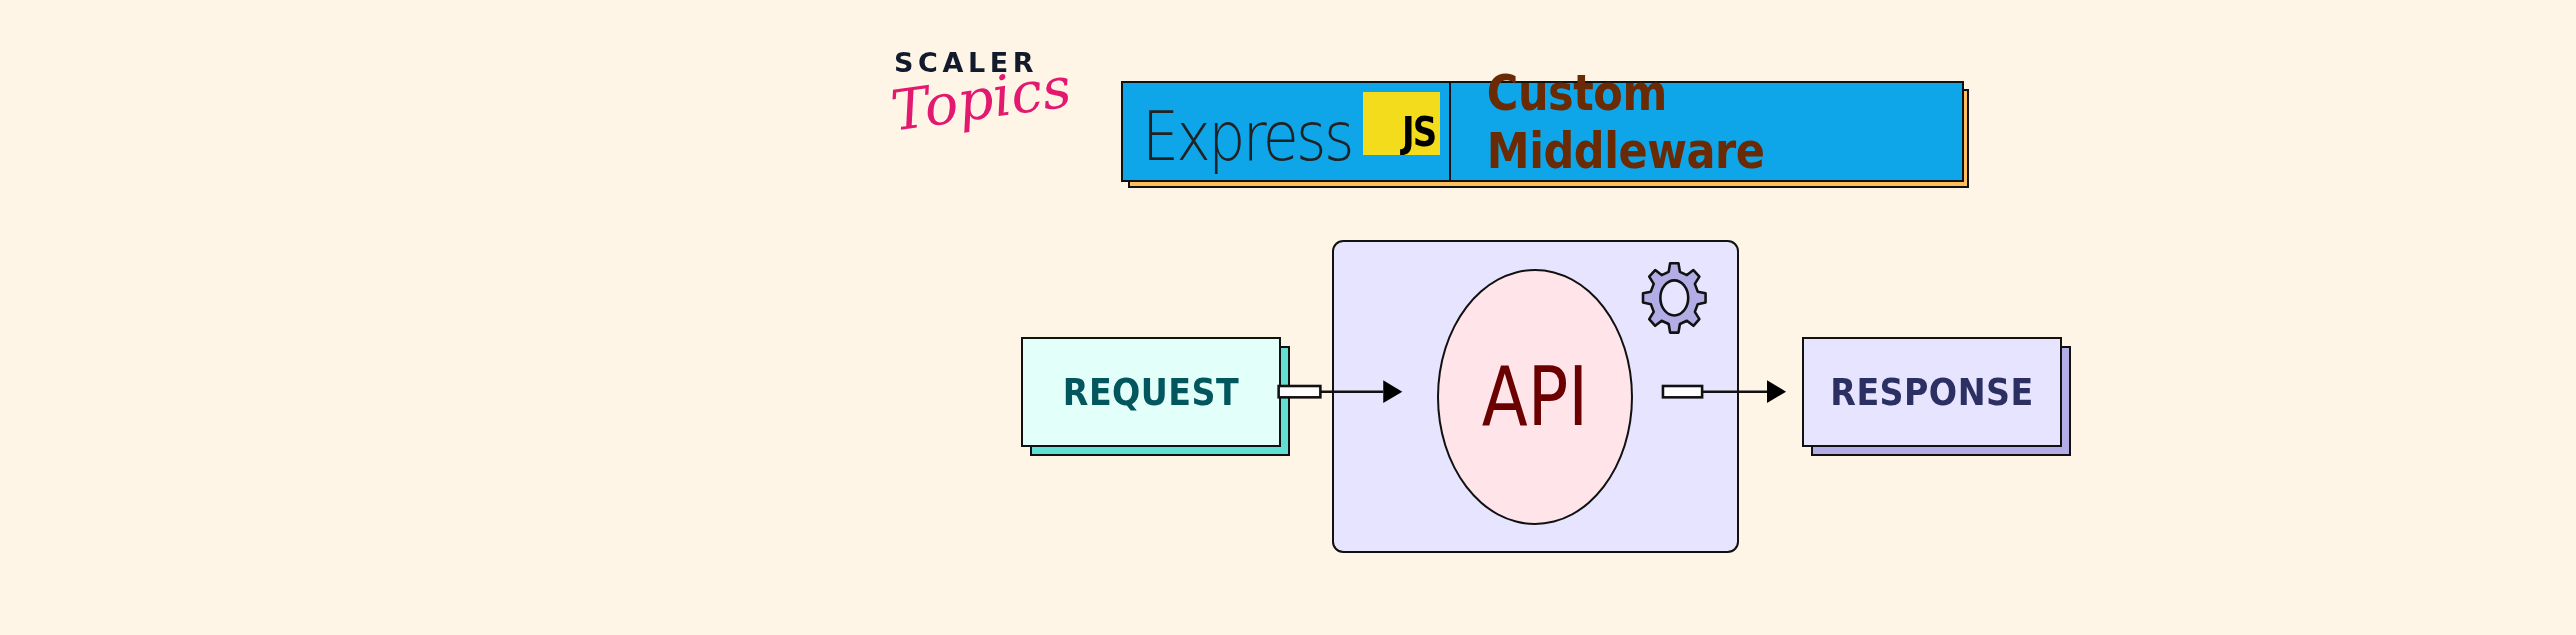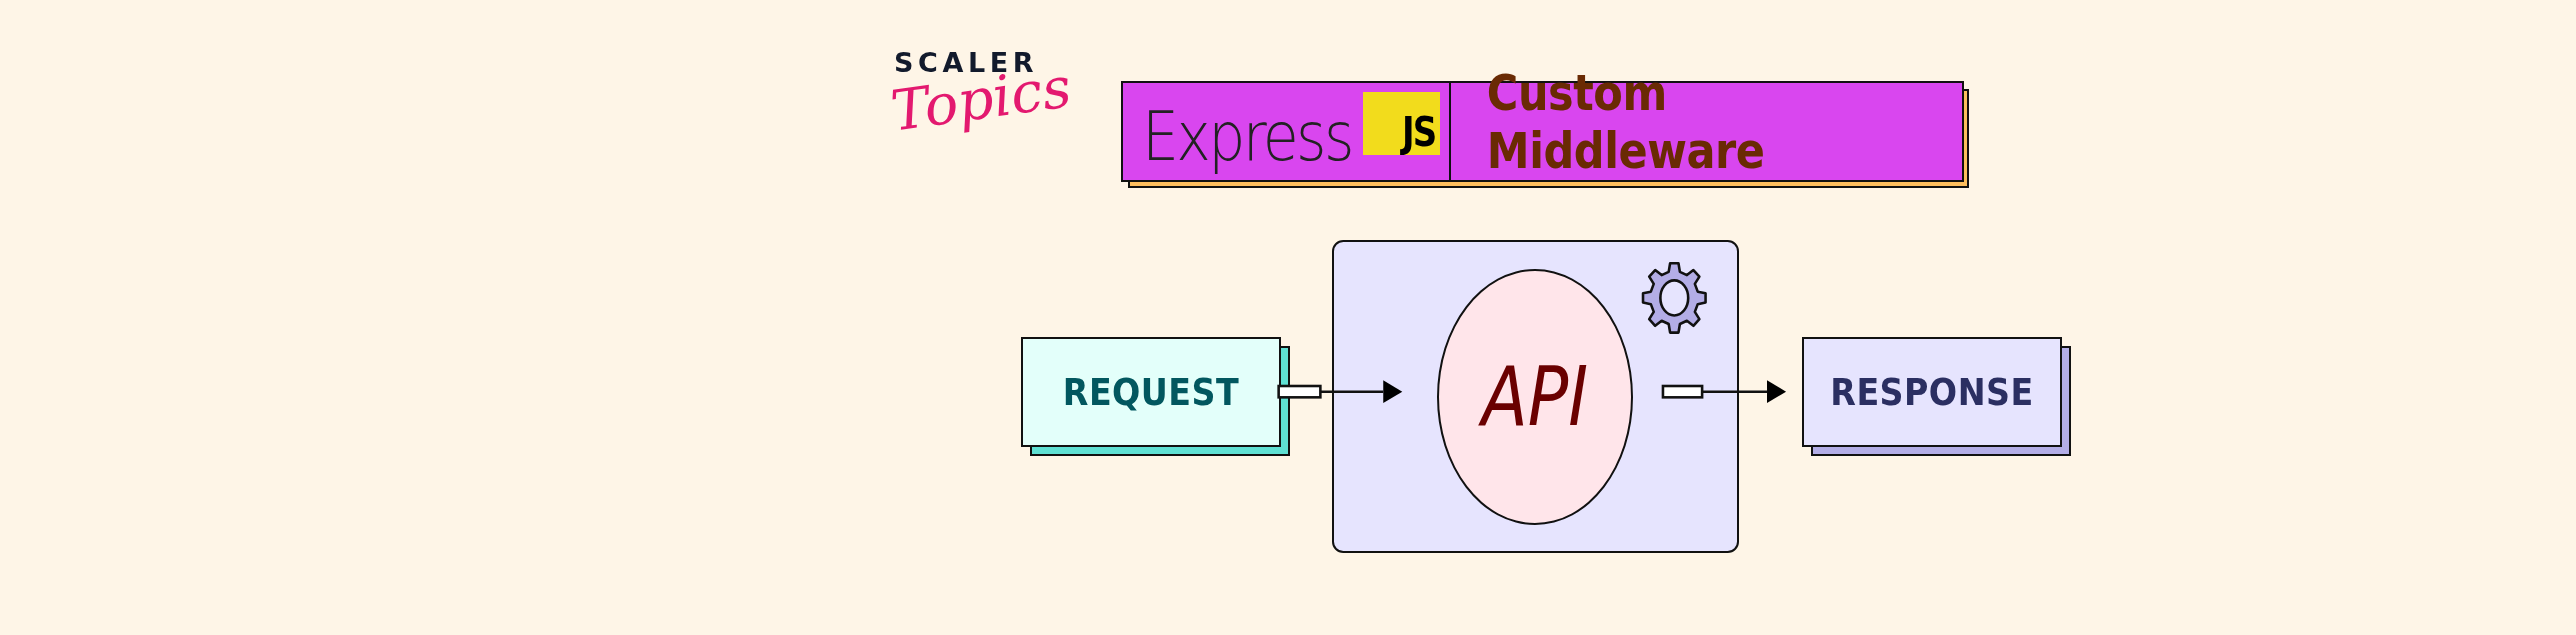--- a/index.html
+++ b/index.html
@@ -24,21 +24,21 @@
     transform: rotate(-8deg);
   }
 
   
   #title-shadow {
     left: 1128px; top: 89px; width: 841px; height: 99px;
     background: #FDBE5E; border: 2.1px solid #111; box-sizing: border-box;
   }
   #title-box {
     left: 1121px; top: 81px; width: 843px; height: 101px;
-    background: #d946ef; border: 2.1px solid #111; box-sizing: border-box;
+    background: #0ea5e9; border: 2.1px solid #111; box-sizing: border-box;
     display: flex;
   }
   #express-cell {
     width: 328px; height: 100%; border-right: 2.1px solid #111;
     box-sizing: border-box; position: relative;
   }
   #express-word {
     position: absolute; left: 18.5px; top: 13px;
     font-family: "DejaVu Sans", sans-serif; font-weight: 200;
     font-size: 68px; color: #222; letter-spacing: -3.1px;
@@ -90,21 +90,21 @@
   
   #middleware-panel {
     left: 1332px; top: 240px; width: 407px; height: 313px;
     background: #E6E4FE; border: 2.6px solid #111; box-sizing: border-box;
     border-radius: 11.3px;
   }
   #api-node {
     left: 1437px; top: 269px; width: 196px; height: 256px;
     background: #FFE5EA; border: 2.6px solid #111; box-sizing: border-box;
     border-radius: 50%;
-    display: flex; align-items: center; justify-content: center; font-style: italic;
+    display: flex; align-items: center; justify-content: center;
   }
   #api-label {
     font-family: "DejaVu Sans", sans-serif; font-size: 82px;
     color: #6A0000; transform: scaleX(0.82); line-height: 82px;
   }
 
   #diagram-svg { left: 0; top: 0; }
 </style>
 </head>
 <body>

